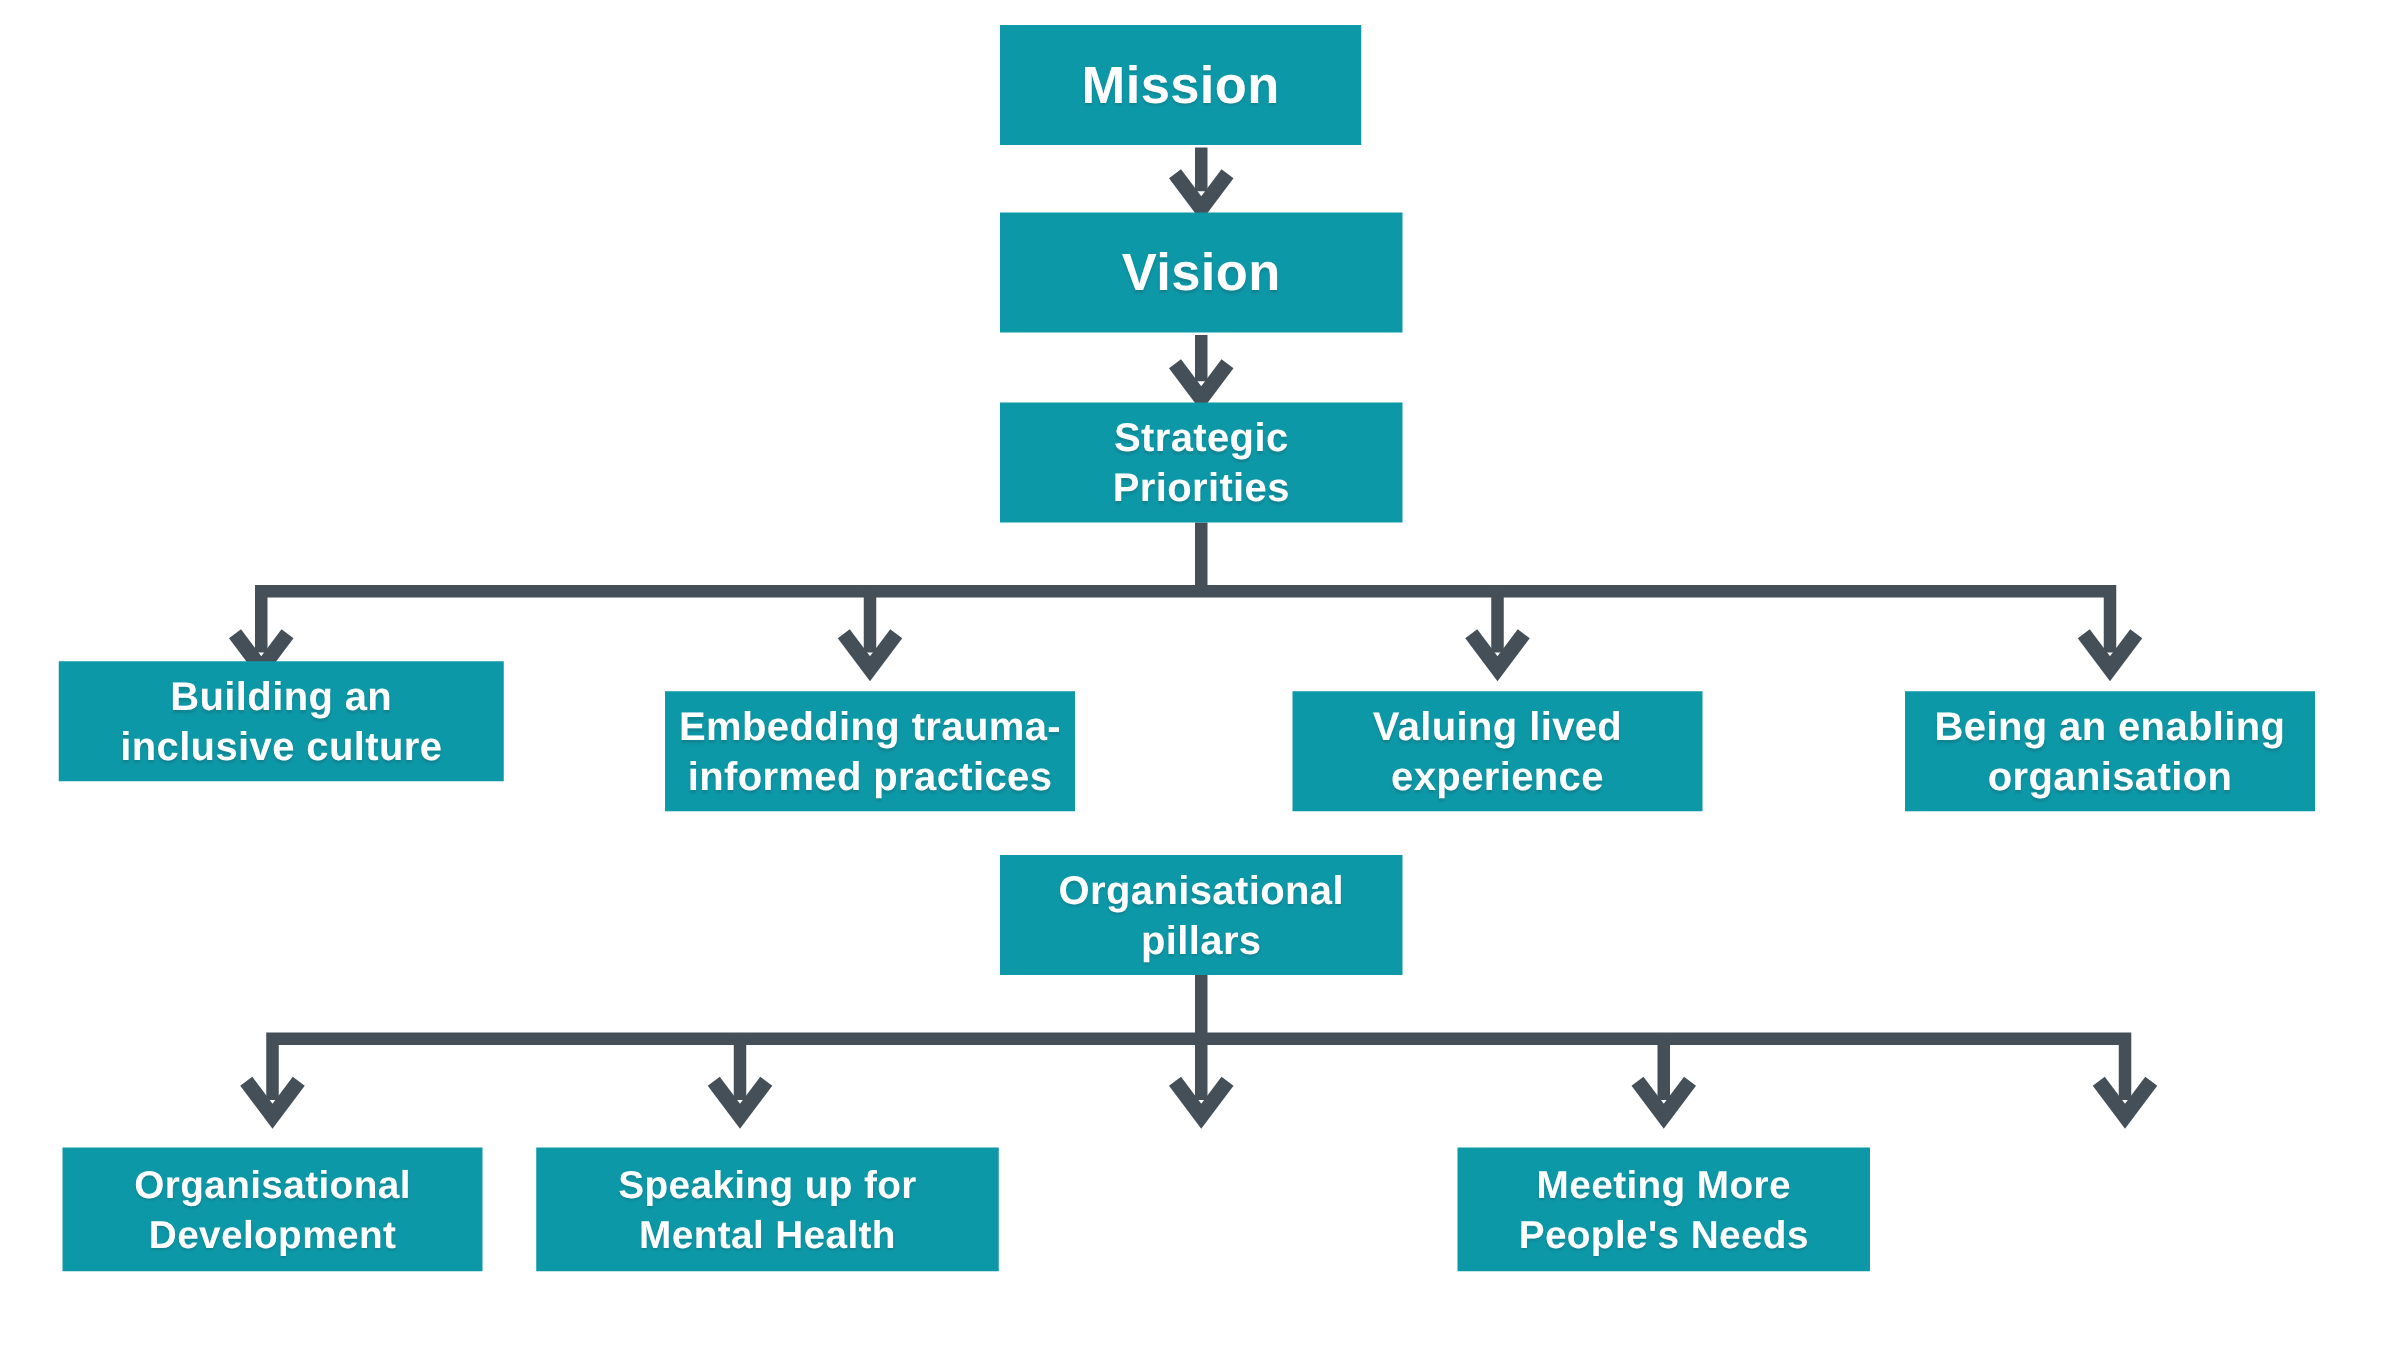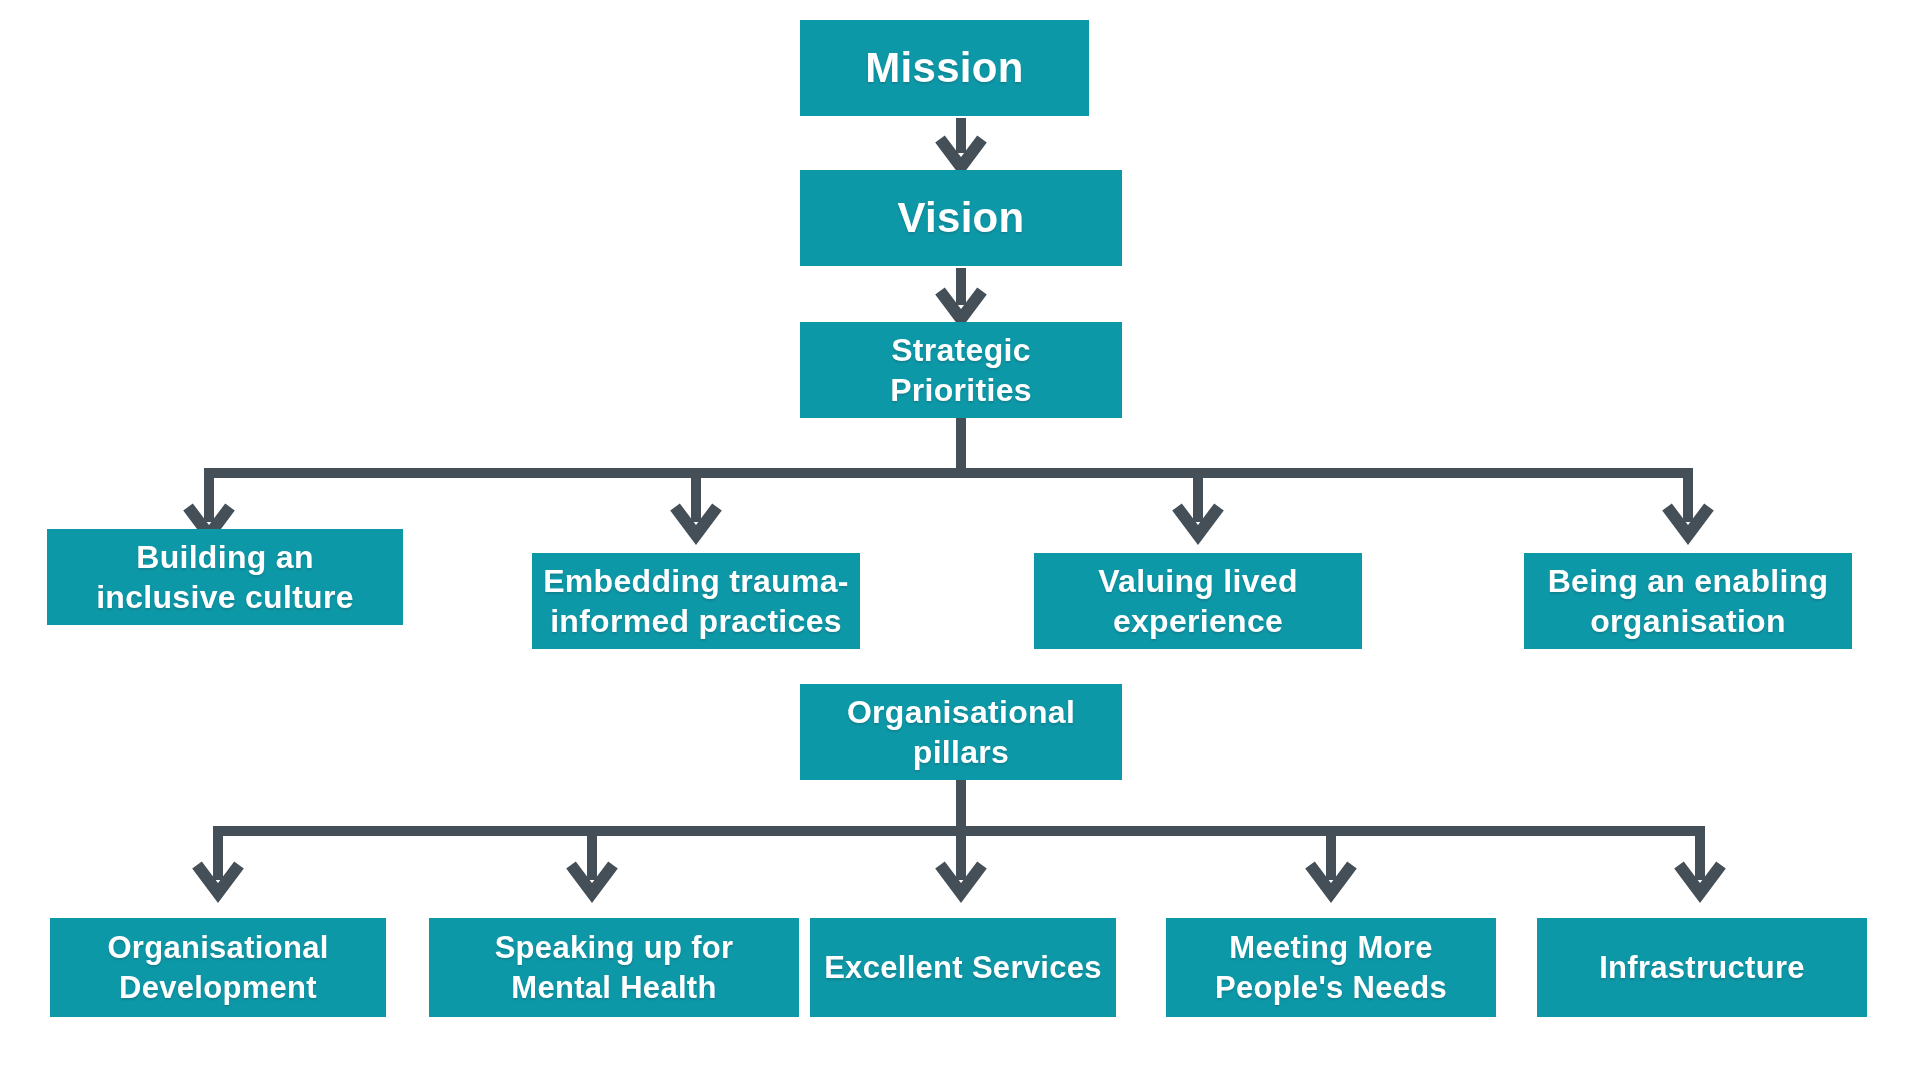--- a/index.html
+++ b/index.html
@@ -129,20 +129,18 @@
 
   <div class="node" style="left:800px; top:684px; width:322px; height:96px;">Organisational
 pillars</div>
 
   <div class="node slim" style="left:50px;   top:918px; width:336px; height:99px;">Organisational
 Development</div>
 
   <div class="node slim" style="left:429px;  top:918px; width:370px; height:99px;">Speaking up for
 Mental Health</div>
 
-  <div class="node slim" style="left:810px;  top:918px; width:306px; height:99px;">Excellent Services</div>
 
   <div class="node slim" style="left:1166px; top:918px; width:330px; height:99px;">Meeting More
 People's Needs</div>
 
-  <div class="node slim" style="left:1537px; top:918px; width:330px; height:99px;">Infrastructure</div>
 
 </div>
 
 </body></html>

